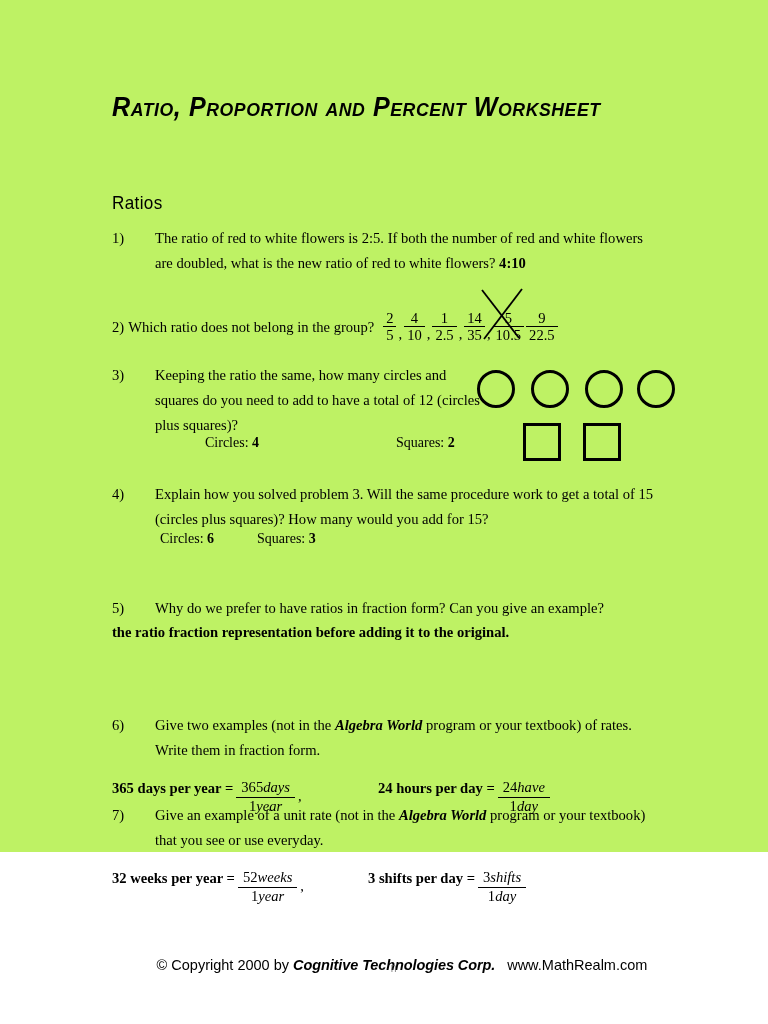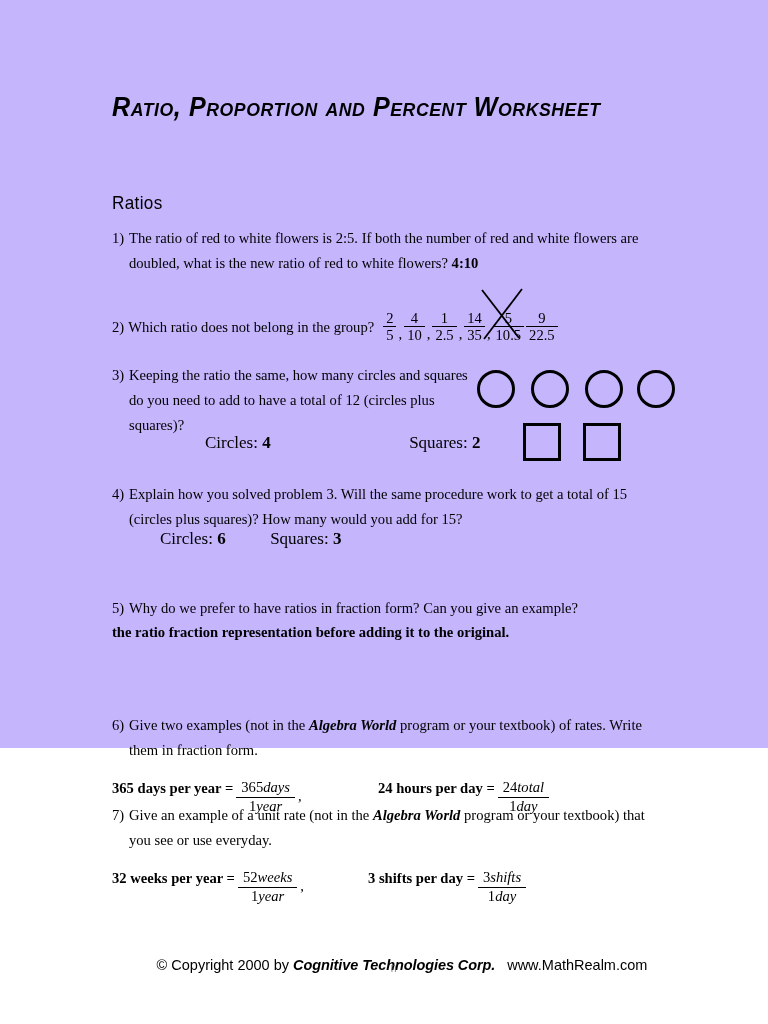--- a/index.html
+++ b/index.html
@@ -12,22 +12,22 @@
     height: 1024px;
     position: relative;
     overflow: hidden;
     font-family: "Liberation Serif", "DejaVu Serif", serif;
     color: #000000;
   }
 
   .page {
     position: relative;
     width: 768px;
-    height: 748px;
-    background: #c4b5fd;
+    height: 852px;
+    background: #bef264;
   }
 
   
   .doc-title {
     position: absolute;
     left: 112px;
     top: 92px;
     font-family: "Liberation Sans Narrow", "Liberation Sans", "DejaVu Sans", sans-serif;
     font-style: italic;
     font-weight: bold;
@@ -58,34 +58,34 @@
     font-size: 14.6px;
     line-height: 25px;
   }
   .qnum {
     position: absolute;
     left: 0;
     top: 0;
     width: 28px;
   }
   .qtext {
-    margin-left: 17px;
+    margin-left: 43px;
     display: block;
   }
   b, .bi {
     font-weight: bold;
   }
   .bi {
     font-style: italic;
   }
 
   
   .answer-row {
     position: absolute;
-    font-size: 17px;
+    font-size: 14px;
     line-height: 22px;
     white-space: nowrap;
   }
 
   .statement-bold {
     position: absolute;
     font-size: 14.6px;
     line-height: 24px;
     font-weight: bold;
   }
@@ -287,21 +287,21 @@
 
   <div class="qblock" style="left:112px; top:713px; width:545px;">
     <span class="qnum">6)</span>
     <span class="qtext"><span>Give two examples (not in the </span><span class="bi">Algebra World</span><span> program or your textbook) of rates. Write them in fraction form.</span></span>
   </div>
 
   <div class="rate-line" style="left:112px; top:760px;">
     <span class="lead">365 days per year =</span><span class="rate-frac"><span class="num"><span>365</span><span class="unit">days</span></span><span class="den"><span>1</span><span class="unit">year</span></span></span><span class="comma">,</span>
   </div>
   <div class="rate-line" style="left:378px; top:760px;">
-    <span class="lead">24 hours per day =</span><span class="rate-frac"><span class="num"><span>24</span><span class="unit">total</span></span><span class="den"><span>1</span><span class="unit">day</span></span></span>
+    <span class="lead">24 hours per day =</span><span class="rate-frac"><span class="num"><span>24</span><span class="unit">have</span></span><span class="den"><span>1</span><span class="unit">day</span></span></span>
   </div>
 
   <div class="qblock" style="left:112px; top:803px; width:545px;">
     <span class="qnum">7)</span>
     <span class="qtext"><span>Give an example of a unit rate (not in the </span><span class="bi">Algebra World</span><span> program or your textbook) that you see or use everyday.</span></span>
   </div>
 
   <div class="rate-line" style="left:112px; top:850px;">
     <span class="lead">32 weeks per year =</span><span class="rate-frac"><span class="num"><span>52</span><span class="unit">weeks</span></span><span class="den"><span>1</span><span class="unit">year</span></span></span><span class="comma">,</span>
   </div>

